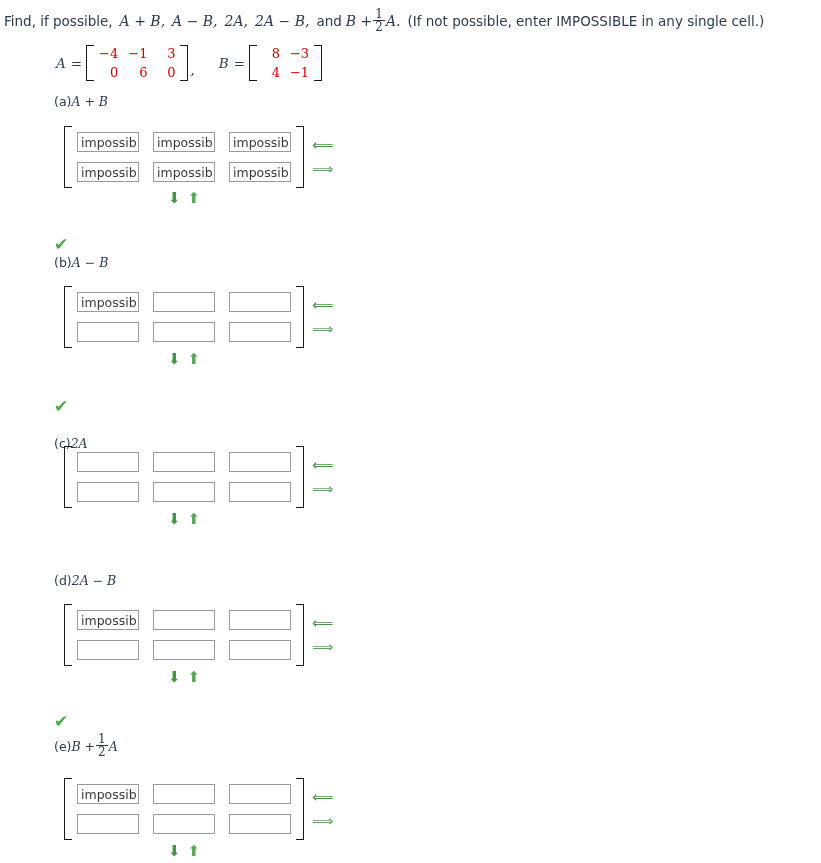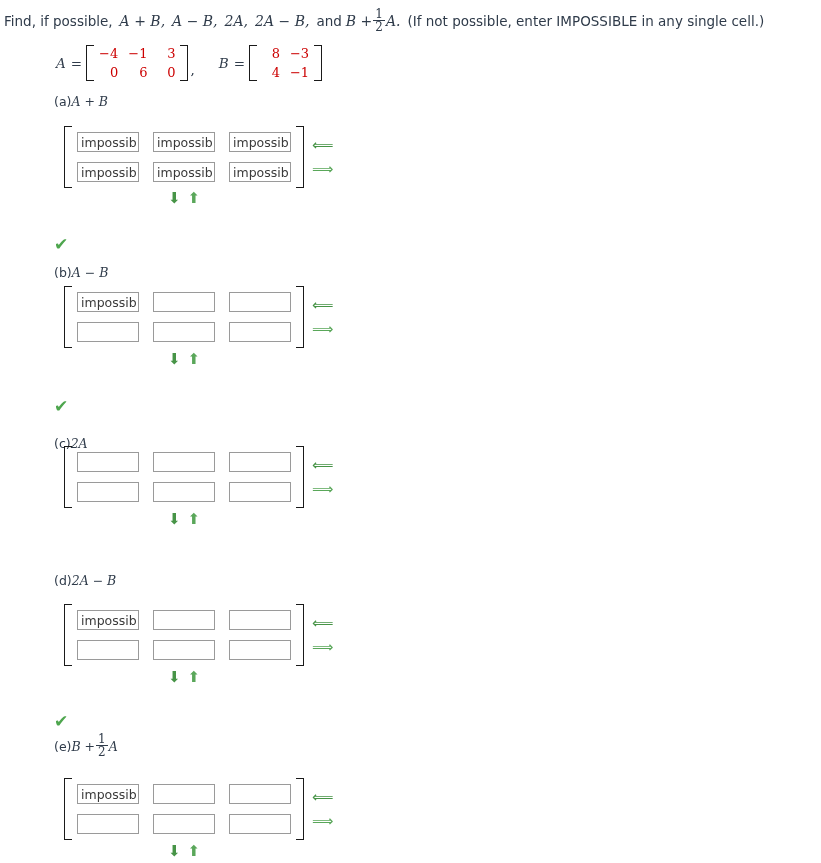--- a/index.html
+++ b/index.html
@@ -230,21 +230,21 @@
       <div class="colarrows">
         <span class="arrow dark">⟸</span>
         <span class="arrow">⟹</span>
       </div>
     </div>
     <div class="rowarrows" style="top: 191px; left: 168px;">
       <span class="arrow dark">⬇</span>
       <span class="arrow">⬆</span>
     </div>
     <div class="check" style="top: 236px;">✔</div>
-    <div class="partlabel" style="top: 265px;"><span>(b)</span><span class="expr"><span class="mvar">A − B</span></span></div>
+    <div class="partlabel" style="top: 255px;"><span>(b)</span><span class="expr"><span class="mvar">A − B</span></span></div>
     <div class="answer" style="top: 286px;">
       <span class="brk l"></span>
       <div class="cellgrid">
         <div class="cell narrow">impossib</div>
         <div class="cell wide"></div>
         <div class="cell wide"></div>
         <div class="cell wide"></div>
         <div class="cell wide"></div>
         <div class="cell wide"></div>
       </div>

